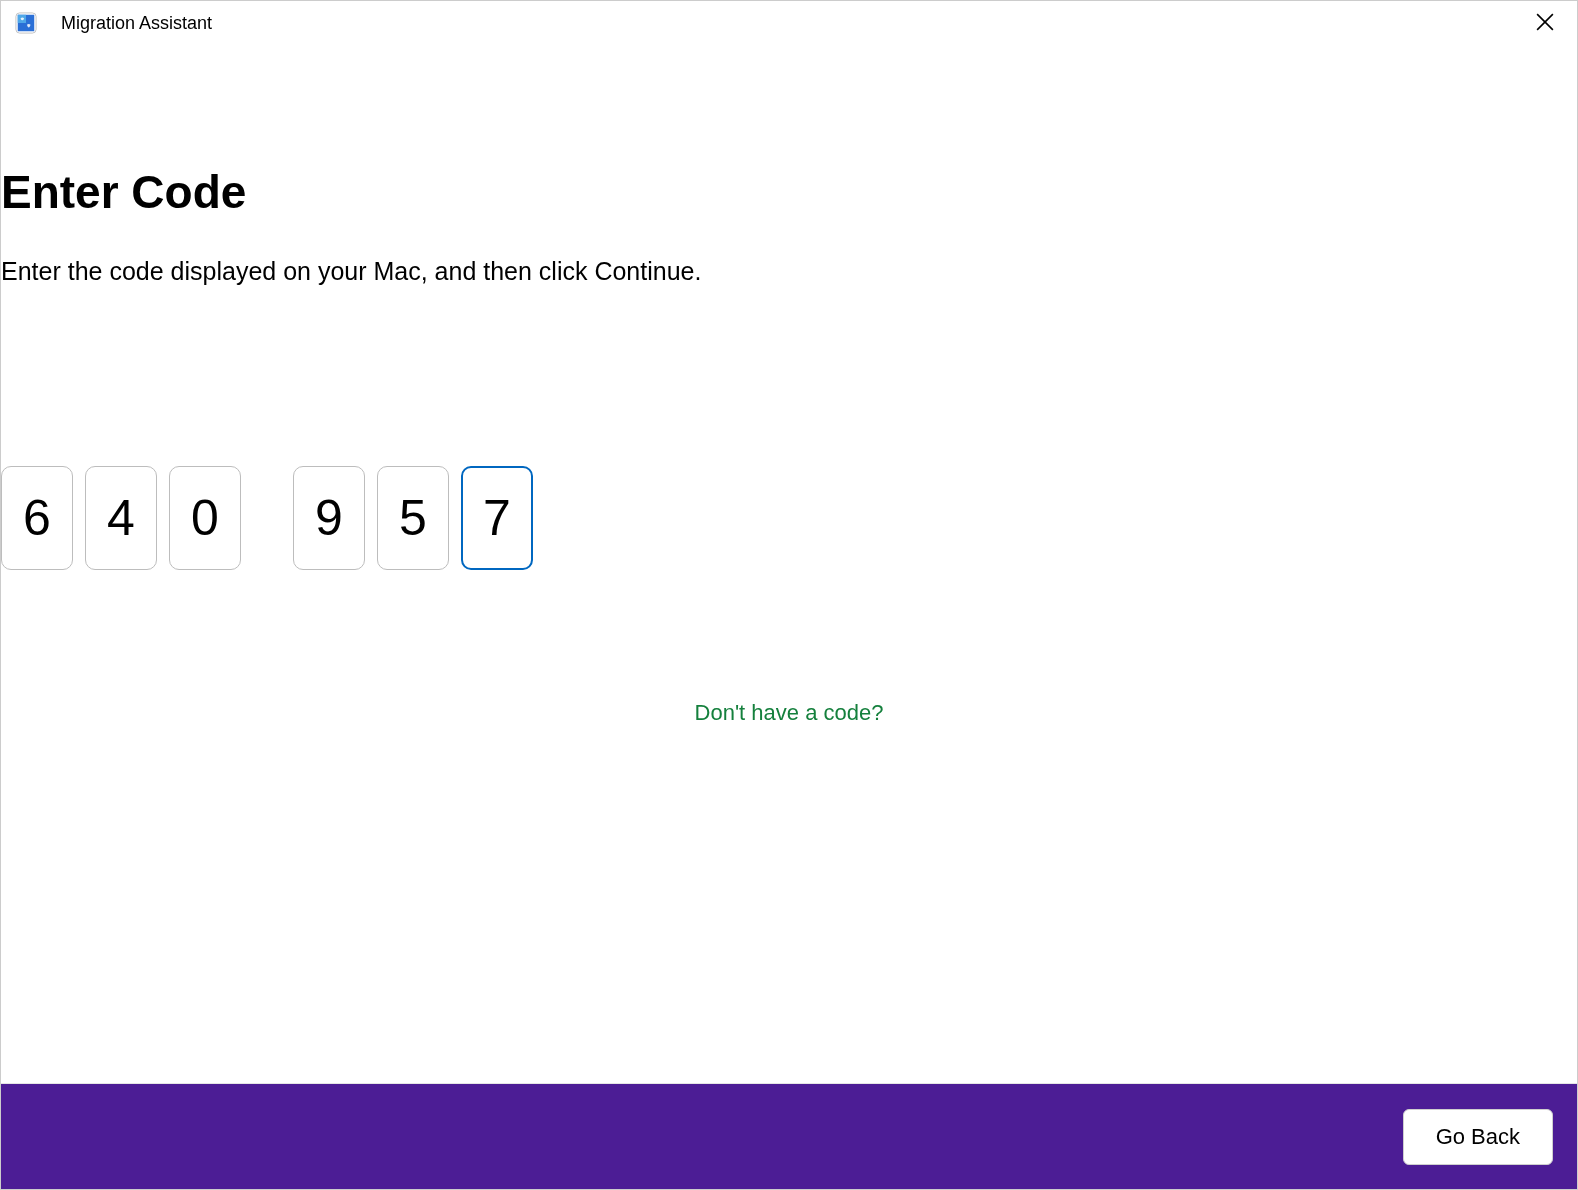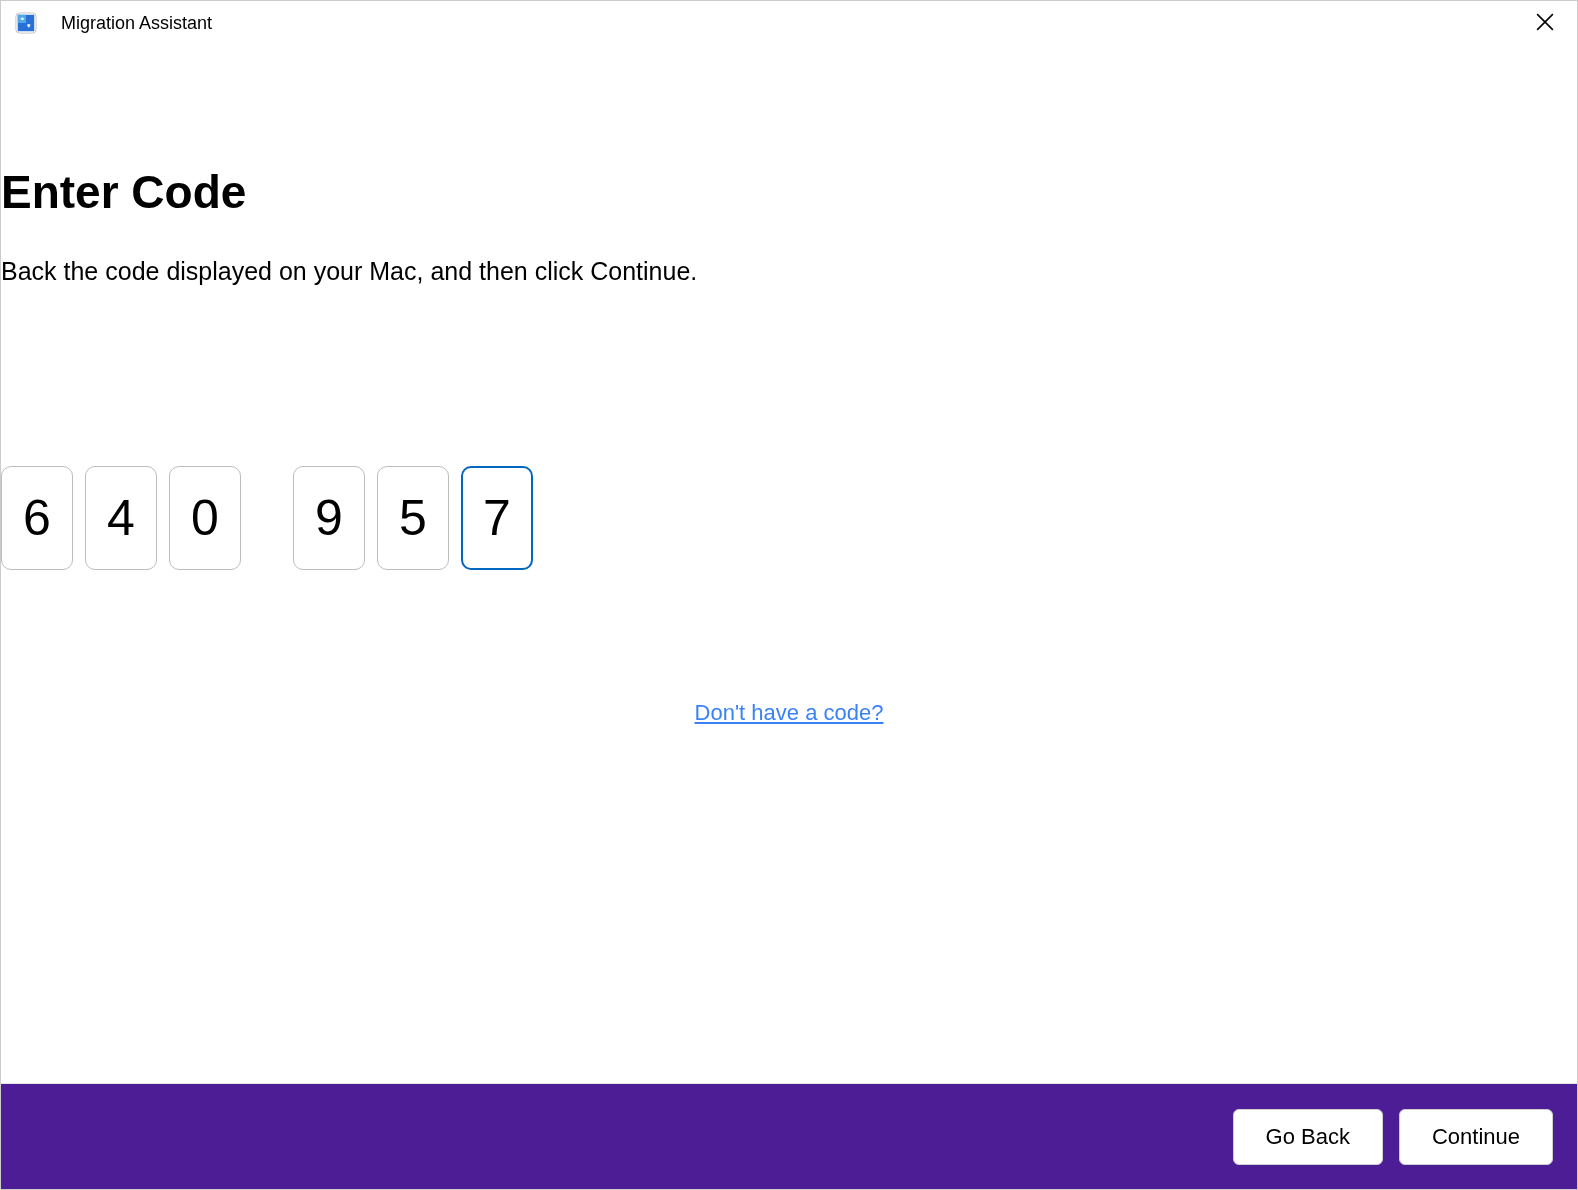--- a/index.html
+++ b/index.html
@@ -95,22 +95,21 @@
       outline: none;
       font-family: inherit;
       color: #000000;
       background: #ffffff;
     }
     .code-box.focused {
       border: 2px solid #0067c0;
     }
     .no-code-link {
       font-size: 22px;
-      color: #3b82f6;
-      text-decoration: underline;
+      color: #15803d;
       cursor: pointer;
       background: none;
       border: none;
       font-family: inherit;
     }
     .footer {
       height: 106px;
       background: #4c1d95;
       display: flex;
       align-items: center;
@@ -154,32 +153,31 @@
         <svg viewBox="0 0 16 16">
           <line x1="1" y1="1" x2="15" y2="15" stroke="#000000" stroke-width="1.4"></line>
           <line x1="15" y1="1" x2="1" y2="15" stroke="#000000" stroke-width="1.4"></line>
         </svg>
       </span>
     </button>
   </div>
 
   <div class="content">
     <h1 class="heading">Enter Code</h1>
-    <p class="subtext">Back the code displayed on your Mac, and then click Continue.</p>
+    <p class="subtext">Enter the code displayed on your Mac, and then click Continue.</p>
 
     <div class="code-input-row">
       <input class="code-box" maxlength="1" value="6" style="">
       <input class="code-box" maxlength="1" value="4" style="">
       <input class="code-box" maxlength="1" value="0" style="">
       <span class="code-gap"></span>
       <input class="code-box" maxlength="1" value="9" style="">
       <input class="code-box" maxlength="1" value="5" style="">
       <input class="code-box focused" maxlength="1" value="7" style="">
     </div>
 
     <button class="no-code-link">Don't have a code?</button>
   </div>
 
   <div class="footer">
     <button class="footer-btn">Go Back</button>
-    <button class="footer-btn">Continue</button>
   </div>
 </div>
 
 </body></html>

